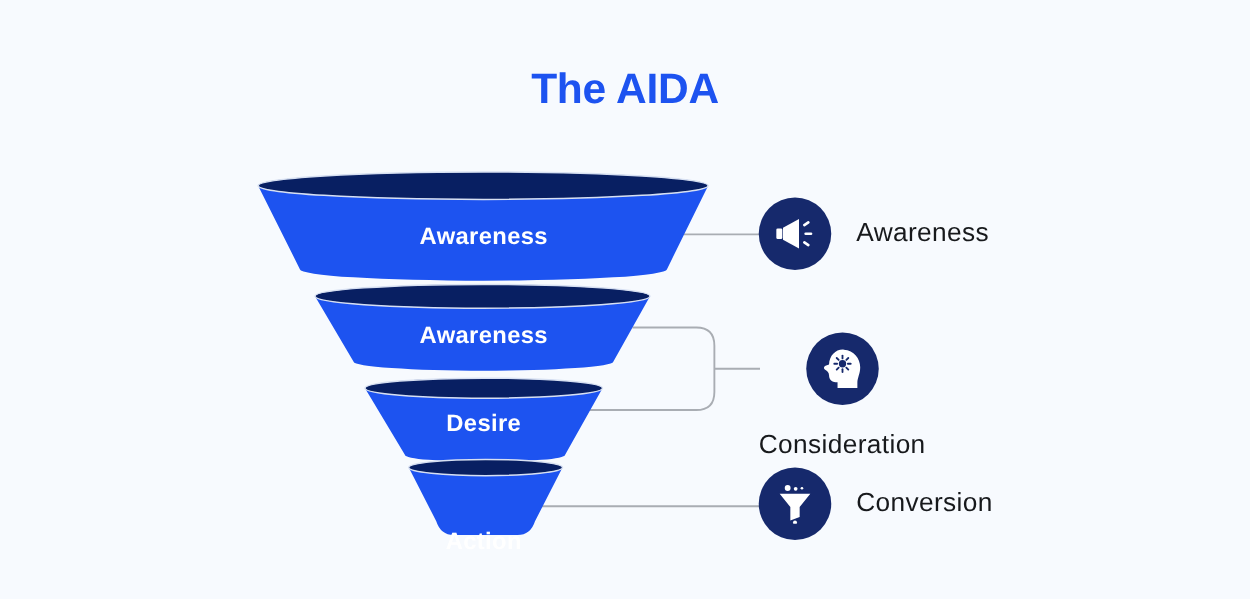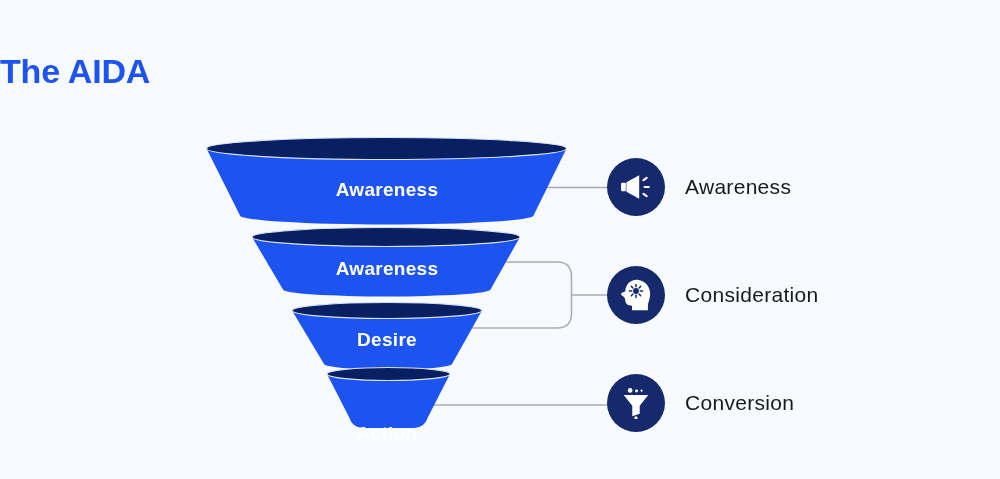--- a/index.html
+++ b/index.html
@@ -14,20 +14,21 @@
     height: 479px;
     background: #F7FAFE;
     overflow: hidden;
   }
   .title {
     position: absolute;
     top: 52px;
     left: 0;
     width: 100%;
     display: flex;
+    justify-content: center;
     align-items: baseline;
     gap: 10px;
     font-size: 34px;
     font-weight: 800;
     letter-spacing: -0.2px;
     color: #121212;
   }
   .title .accent { color: #1D53F0; }
   .funnel-svg {
     position: absolute;
@@ -121,21 +122,21 @@
         <g stroke="#FFFFFF" stroke-width="2" stroke-linecap="round">
           <line x1="7" y1="-6.5" x2="10" y2="-8.5"></line>
           <line x1="8" y1="0" x2="12" y2="0"></line>
           <line x1="7" y1="6.5" x2="10" y2="8.5"></line>
         </g>
       </svg>
     </div>
     <span class="legend-label">Awareness</span>
   </div>
 
-  <div class="legend-row" style="left:607px; top:266px;">
+  <div class="legend-row" style="left:607px; top:266px;flex-direction:column;">
     <div class="legend-circle">
       <svg width="34" height="34" viewBox="-15 -15 30 30" aria-hidden="true">
         <path d="M 1 -13.5 C 8 -13 12.5 -7.5 12.5 -1 C 12.5 3.5 10.5 6.5 10.5 10 L 10.5 13.5 L -3.5 13.5 L -3.5 9.5 C -7 9.5 -9.5 8 -9.5 4.5 C -9.5 2.5 -11 1.5 -12.5 0.5 C -13.5 -0.2 -13.2 -1.6 -12 -2.1 L -9.5 -3 C -9.3 -9.5 -4.5 -14 1 -13.5 Z" fill="#FFFFFF"></path>
         <circle cx="0" cy="-3.5" r="2.6" fill="#16296C"></circle>
         <g stroke="#16296C" stroke-width="1.3" stroke-linecap="round">
           <line x1="0" y1="-9.3" x2="0" y2="-7.3"></line>
           <line x1="0" y1="0.3" x2="0" y2="2.3"></line>
           <line x1="-5.8" y1="-3.5" x2="-3.8" y2="-3.5"></line>
           <line x1="3.8" y1="-3.5" x2="5.8" y2="-3.5"></line>
           <line x1="-4.1" y1="-7.6" x2="-2.7" y2="-6.2"></line>

